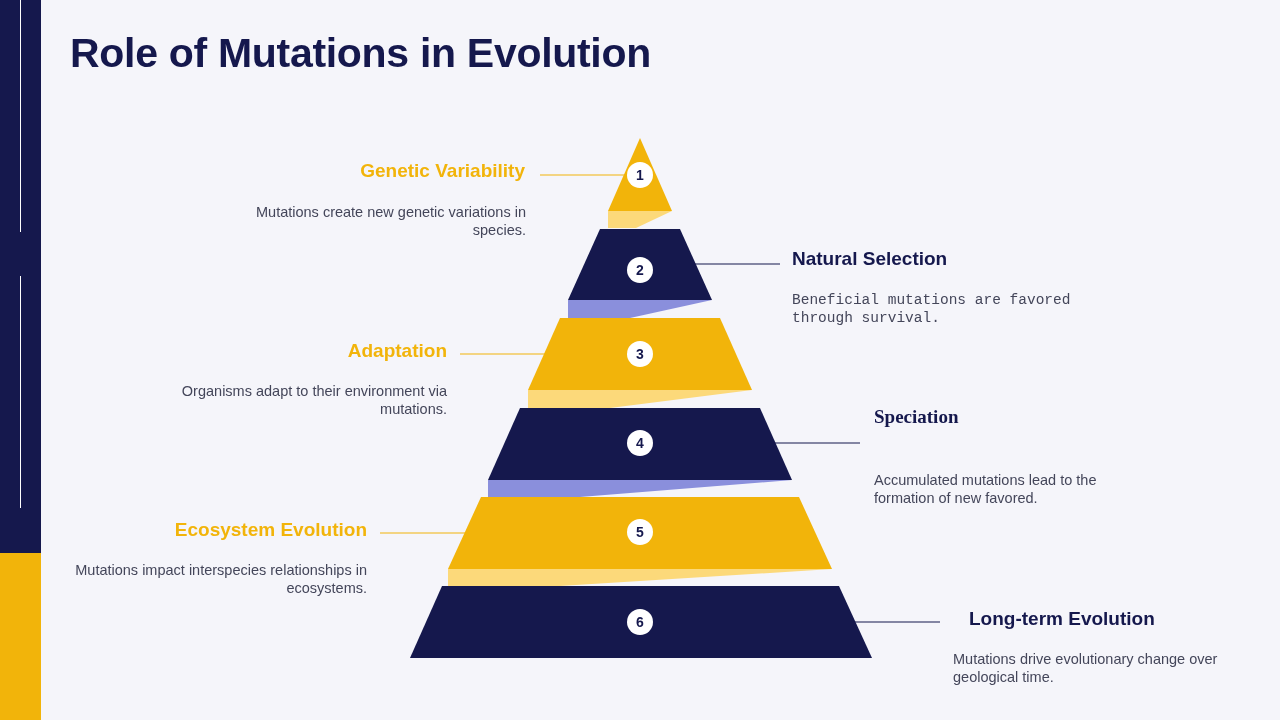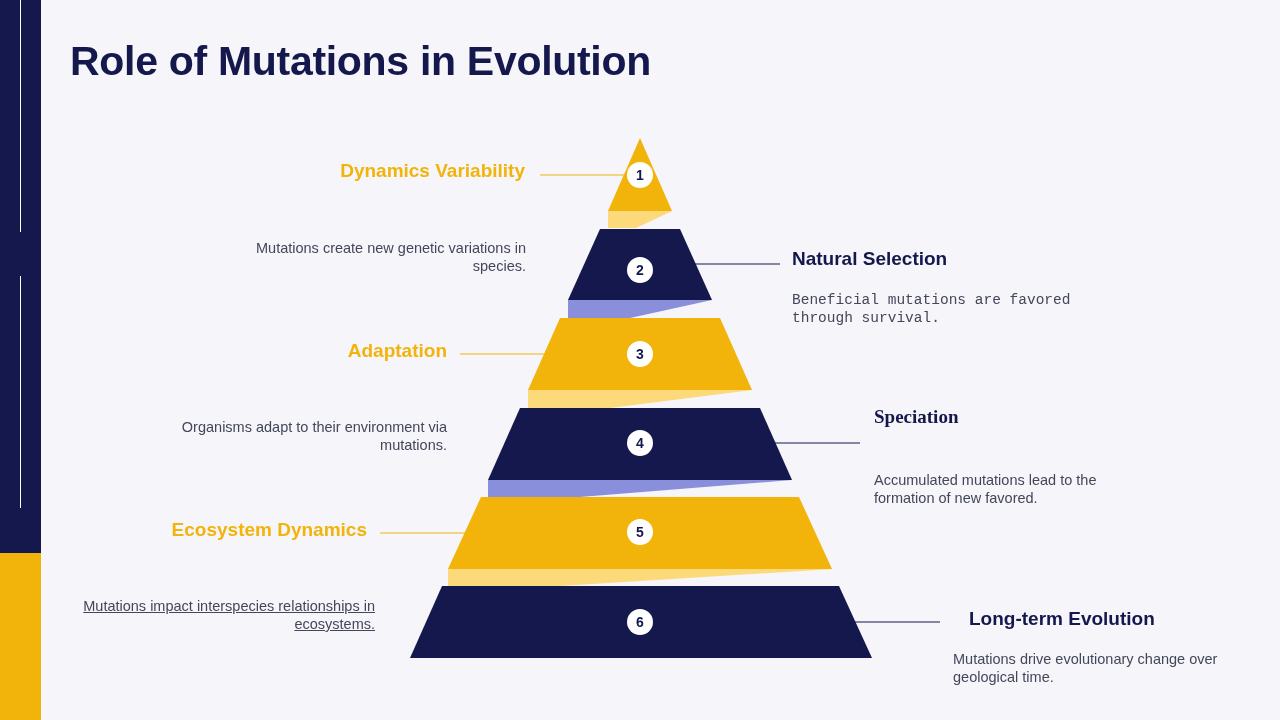--- a/index.html
+++ b/index.html
@@ -5,29 +5,29 @@
   html, body { margin:0; padding:0; }
   body {
     width:1280px; height:720px; position:relative; overflow:hidden;
     background:#f5f5fa;
     font-family:"Liberation Sans", sans-serif;
   }
   .sidebar-navy { position:absolute; left:0; top:0; width:41px; height:553px; background:#15184d; }
   .sidebar-gold { position:absolute; left:0; top:553px; width:41px; height:167px; background:#f2b40a; }
   .sidebar-line { position:absolute; left:20px; width:1px; background:#ffffff; }
   .title {
-    position:absolute; left:70px; top:38px; margin:0;
+    position:absolute; left:70px; top:30px; margin:0;
     font-size:41px; font-weight:bold; color:#15184d; letter-spacing:-0.3px;
   }
   svg.pyr { position:absolute; left:0; top:0; }
   .label { position:absolute; font-weight:bold; font-size:19px; white-space:nowrap; }
   .label.gold { color:#f2b40a; text-align:right; }
   .label.navy { color:#15184d; }
   .desc { position:absolute; font-size:14.5px; line-height:18px; color:#44465a; width:320px; }
-  .desc.right-align { text-align:right;margin-top:36px; }
+  .desc.right-align { text-align:right; }
   .num {
     position:absolute; width:26px; height:26px; border-radius:50%;
     background:#ffffff; color:#15184d; font-weight:bold; font-size:14px;
     display:flex; align-items:center; justify-content:center;
   }
 </style>
 </head>
 <body>
 
 <div class="sidebar-navy"></div>
@@ -64,29 +64,29 @@
   <polygon points="442,586 839,586 872,658 410,658" fill="#15184d"></polygon>
 </svg>
 
 <div class="num" style="left:627px; top:162px;">1</div>
 <div class="num" style="left:627px; top:257px;">2</div>
 <div class="num" style="left:627px; top:341px;">3</div>
 <div class="num" style="left:627px; top:430px;">4</div>
 <div class="num" style="left:627px; top:519px;">5</div>
 <div class="num" style="left:627px; top:609px;">6</div>
 
-<div class="label gold" style="right:755px; top:160px;">Dynamics Variability</div>
+<div class="label gold" style="right:755px; top:160px;">Genetic Variability</div>
 <div class="desc right-align" style="left:206px; top:203px;">Mutations create new genetic variations in species.</div>
 
 <div class="label navy" style="left:792px; top:248px;">Natural Selection</div>
 <div class="desc" style="left:792px; top:291px; width:300px;font-family:Liberation Mono, monospace;">Beneficial mutations are favored through survival.</div>
 
 <div class="label gold" style="right:833px; top:340px;">Adaptation</div>
 <div class="desc right-align" style="left:127px; top:382px;text-align:right;">Organisms adapt to their environment via mutations.</div>
 
 <div class="label navy" style="left:874px; top:406px;font-family:Liberation Serif, serif;">Speciation</div>
 <div class="desc" style="left:874px; top:471px; width:270px;">Accumulated mutations lead to the formation of new favored.</div>
 
-<div class="label gold" style="right:913px; top:519px;">Ecosystem Dynamics</div>
-<div class="desc right-align" style="left:55px; top:561px;text-decoration:underline;">Mutations impact interspecies relationships in ecosystems.</div>
+<div class="label gold" style="right:913px; top:519px;">Ecosystem Evolution</div>
+<div class="desc right-align" style="left:47px; top:561px;">Mutations impact interspecies relationships in ecosystems.</div>
 
 <div class="label navy" style="left:953px; top:608px;margin-left:16px;">Long-term Evolution</div>
 <div class="desc" style="left:953px; top:650px; width:300px;">Mutations drive evolutionary change over geological time.</div>
 
 </body></html>

